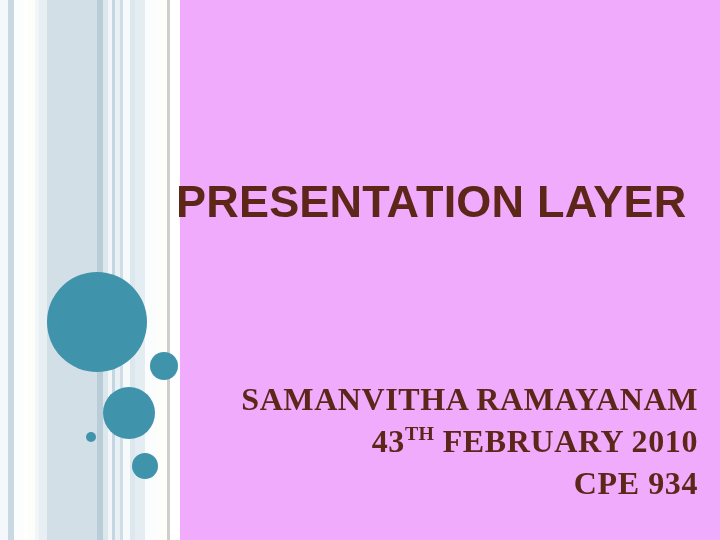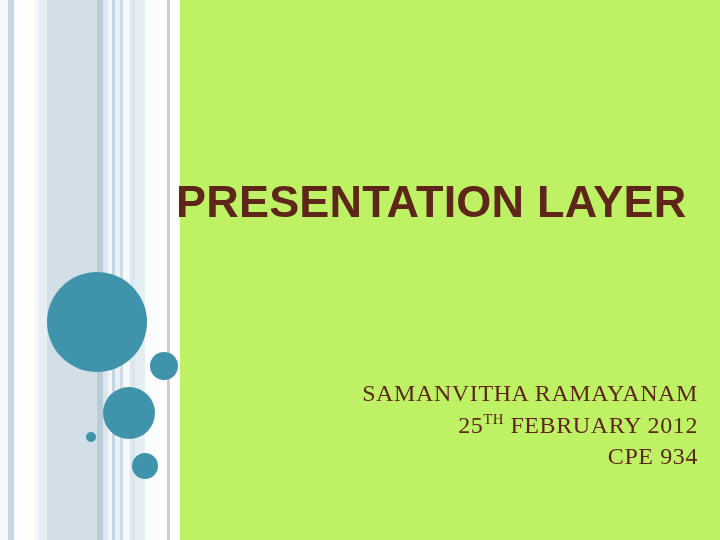--- a/index.html
+++ b/index.html
@@ -68,36 +68,37 @@
     position: absolute;
     right: 22px;
     top: 378px;
     width: 470px;
     text-align: right;
     font-family: "Liberation Serif", serif;
     color: #5d2619;
   }
   .subtitle-line {
     display: block;
-    font-size: 24px;
+    font-size: 32px;
     line-height: 1.32;
     letter-spacing: 0.6px;
     white-space: nowrap;
+    font-weight: bold;
   }
   .subtitle-line sup {
     font-size: 0.62em;
     vertical-align: super;
     line-height: 0;
     letter-spacing: 0.3px;
   }
 </style>
 </head>
 <body>
 
-<div class="slide" style="background: #bef264;">
+<div class="slide" style="background: #f0abfc;">
 
   <div class="stripe-band">
       <div class="stripe" style="left: 0px; width: 8px; background: rgb(245, 248, 250);"></div>
       <div class="stripe" style="left: 8px; width: 6px; background: rgb(201, 216, 226);"></div>
       <div class="stripe" style="left: 14px; width: 10px; background: rgb(252, 253, 253);"></div>
       <div class="stripe" style="left: 24px; width: 4px; background: rgb(255, 255, 254);"></div>
       <div class="stripe" style="left: 28px; width: 7px; background: rgb(253, 253, 249);"></div>
       <div class="stripe" style="left: 35px; width: 4px; background: rgb(241, 246, 248);"></div>
       <div class="stripe" style="left: 39px; width: 8px; background: rgb(231, 239, 243);"></div>
       <div class="stripe" style="left: 47px; width: 50px; background: rgb(210, 223, 231);"></div>
@@ -123,17 +124,17 @@
       <div class="circle" style="left: 132px; top: 453px; width: 26px; height: 26px; background: rgb(63, 147, 171);"></div>
       <div class="circle" style="left: 86px; top: 432px; width: 10px; height: 10px; background: rgb(63, 147, 171);"></div>
     </div>
 
   <div class="title-block">
     <h1 class="slide-title" style="color: rgb(93, 38, 25);">PRESENTATION LAYER</h1>
   </div>
 
   <div class="subtitle-block" style="color: rgb(93, 38, 25);">
     <span class="subtitle-line">SAMANVITHA RAMAYANAM</span>
-    <span class="subtitle-line"><span>25</span><sup>TH</sup><span> FEBRUARY 2012</span></span>
+    <span class="subtitle-line"><span>43</span><sup>TH</sup><span> FEBRUARY 2010</span></span>
     <span class="subtitle-line">CPE 934</span>
   </div>
 
 </div>
 
 </body></html>

